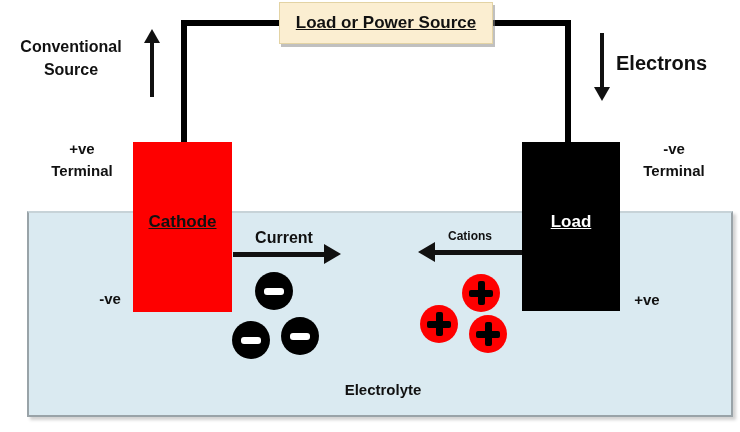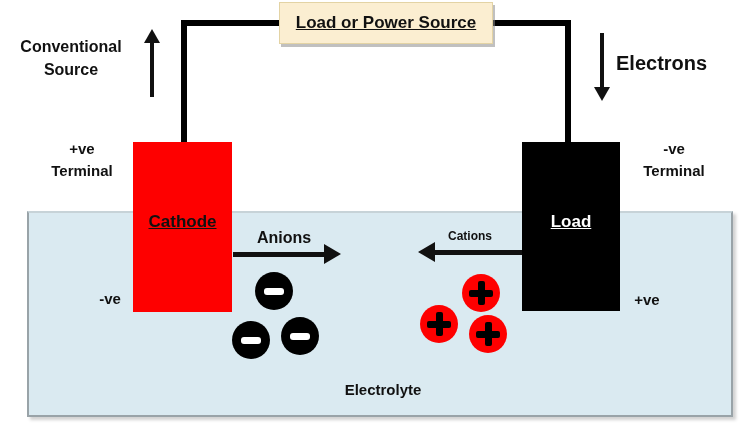--- a/index.html
+++ b/index.html
@@ -125,21 +125,21 @@
     <span class="electrode-label">Cathode</span>
   </div>
   <div class="abs electrode anode">
     <span class="electrode-label">Load</span>
   </div>
 
   <div class="abs arrow-h anions-arrow">
     <div class="shaft-h"></div>
     <div class="head-right"></div>
   </div>
-  <div class="lbl anions-lbl">Anions</div>
+  <div class="lbl anions-lbl">Current</div>
 
   <div class="abs arrow-h cations-arrow">
     <div class="head-left"></div>
     <div class="shaft-h"></div>
   </div>
   <div class="lbl cations-lbl">Cations</div>
 
   <div class="ion anion" style="left:255px;top:272px;">
     <div class="minus-bar"></div>
   </div>

